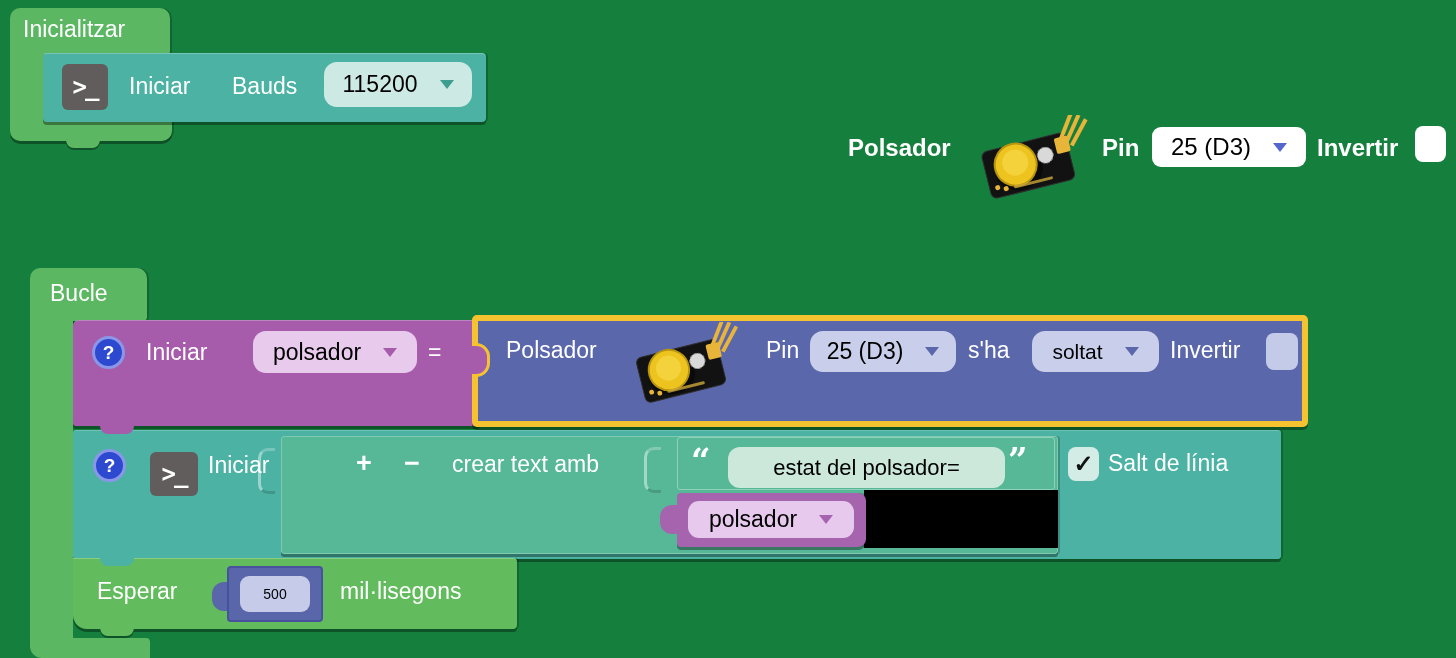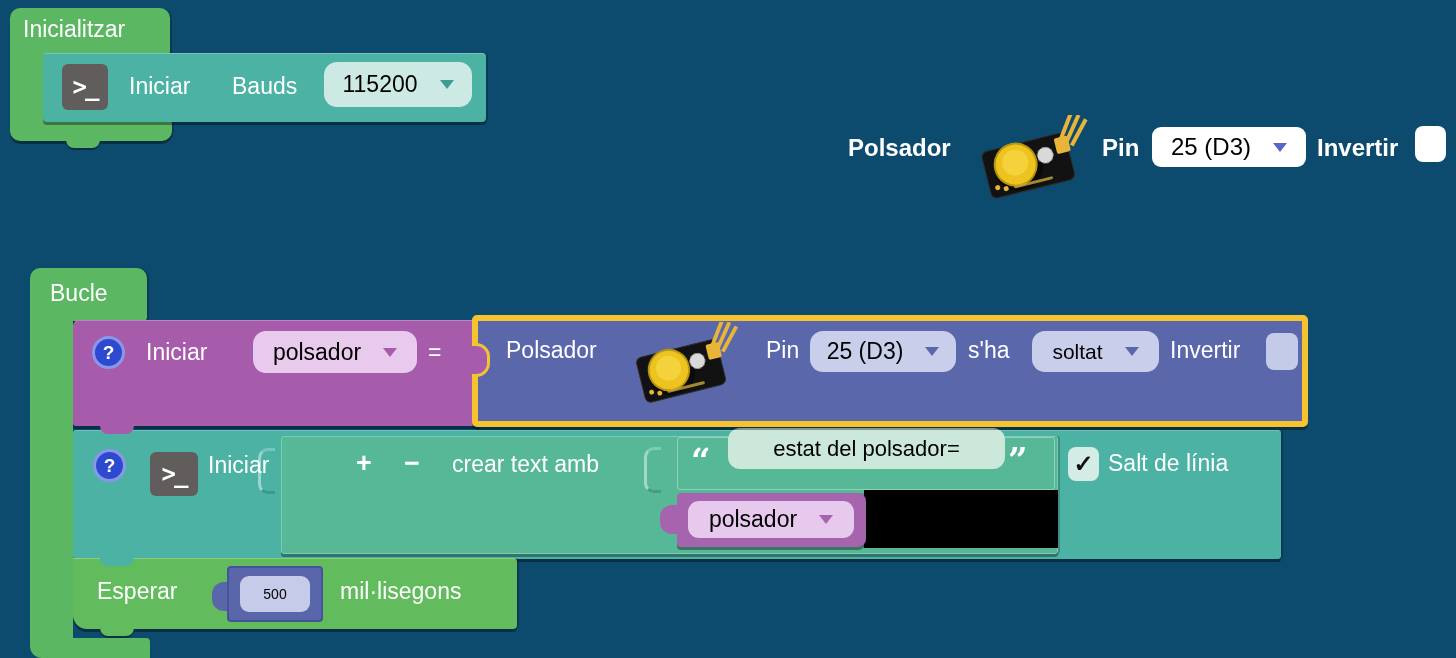--- a/index.html
+++ b/index.html
@@ -1,16 +1,16 @@
 <!DOCTYPE html>
 <html><head>
 <meta charset="utf-8">
 <style>
   html,body{margin:0;padding:0;background:#000;}
-  #stage{position:relative;width:1456px;height:658px;background:#0c4a6e;overflow:hidden;
+  #stage{position:relative;width:1456px;height:658px;background:#15803d;overflow:hidden;
          font-family:"Liberation Sans",sans-serif;}
   .abs{position:absolute;}
   .txt{color:#fff;font-size:23px;line-height:1.1;white-space:nowrap;}
   .txt-b{color:#fff;font-size:24px;font-weight:bold;white-space:nowrap;}
   .blk{box-shadow:0 3px 0 rgba(0,0,0,.35), 2px 0 0 rgba(0,0,0,.2);}
   .pill{display:flex;align-items:center;justify-content:center;gap:22px;
         border-radius:13px;color:#000;font-size:22px;white-space:nowrap;}
   .tri{width:0;height:0;border-left:7px solid transparent;border-right:7px solid transparent;
        border-top:9px solid currentColor;display:inline-block;}
   .checkbox{border-radius:8px;display:flex;align-items:center;justify-content:center;
@@ -141,21 +141,21 @@
     <div class="abs socket" style="left:258px;top:448px;"></div>
 
     <div class="abs blk" style="left:281px;top:436px;width:777px;height:118px;background:#57b897;border:1px solid #7ecbb0;border-radius:3px;box-sizing:border-box;"></div>
     <div class="abs txt-b" style="left:356px;top:448px;font-size:27px;">+</div>
     <div class="abs txt-b" style="left:404px;top:448px;font-size:27px;">−</div>
     <div class="abs txt" style="left:452px;top:452px;">crear text amb</div>
     <div class="abs socket" style="left:644px;top:447px;"></div>
 
     <div class="abs" style="left:677px;top:437px;width:378px;height:53px;background:#57b897;border:1px solid #8fd2ba;border-radius:3px;box-sizing:border-box;"></div>
     <div class="abs quote" style="left:691px;top:447px;">“</div>
-    <div class="abs pill" style="left:728px;top:428px;width:277px;height:41px;background:#cbe8da;border-radius:12px;">
+    <div class="abs pill" style="left:728px;top:447px;width:277px;height:41px;background:#cbe8da;border-radius:12px;">
       <span style="font-size:22px;">estat del polsador=</span>
     </div>
     <div class="abs quote" style="left:1008px;top:447px;">”</div>
 
     <div class="abs" style="left:864px;top:490px;width:194px;height:58px;background:#000;"></div>
 
     <div class="abs blk" style="left:677px;top:493px;width:189px;height:54px;background:#a663ae;border-radius:4px 8px 8px 4px;"></div>
     <div class="abs" style="left:660px;top:505px;width:19px;height:29px;background:#a663ae;border-radius:12px 0 0 12px;"></div>
     <div class="abs pill" style="left:688px;top:501px;width:166px;height:37px;background:#e6c9ec;border-radius:11px;">
       <span style="font-size:23px;">polsador</span>

